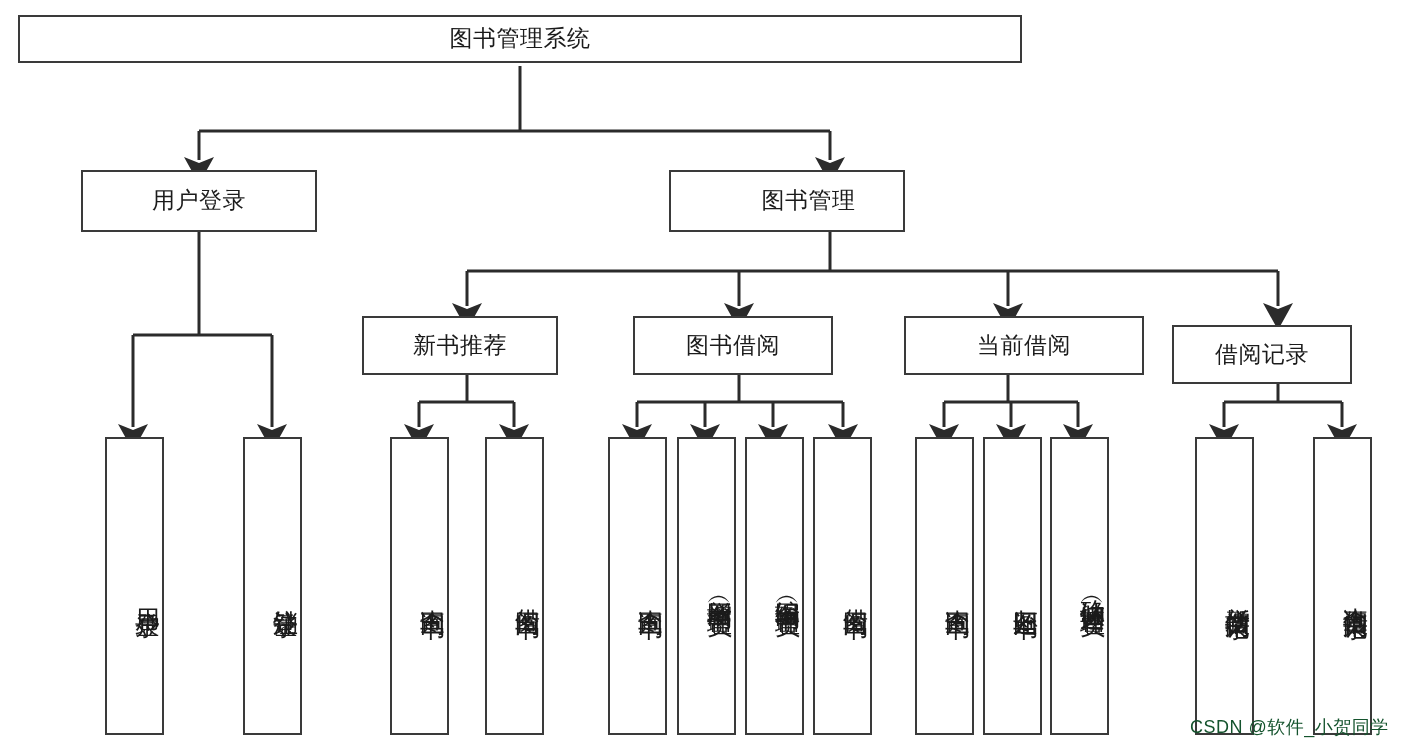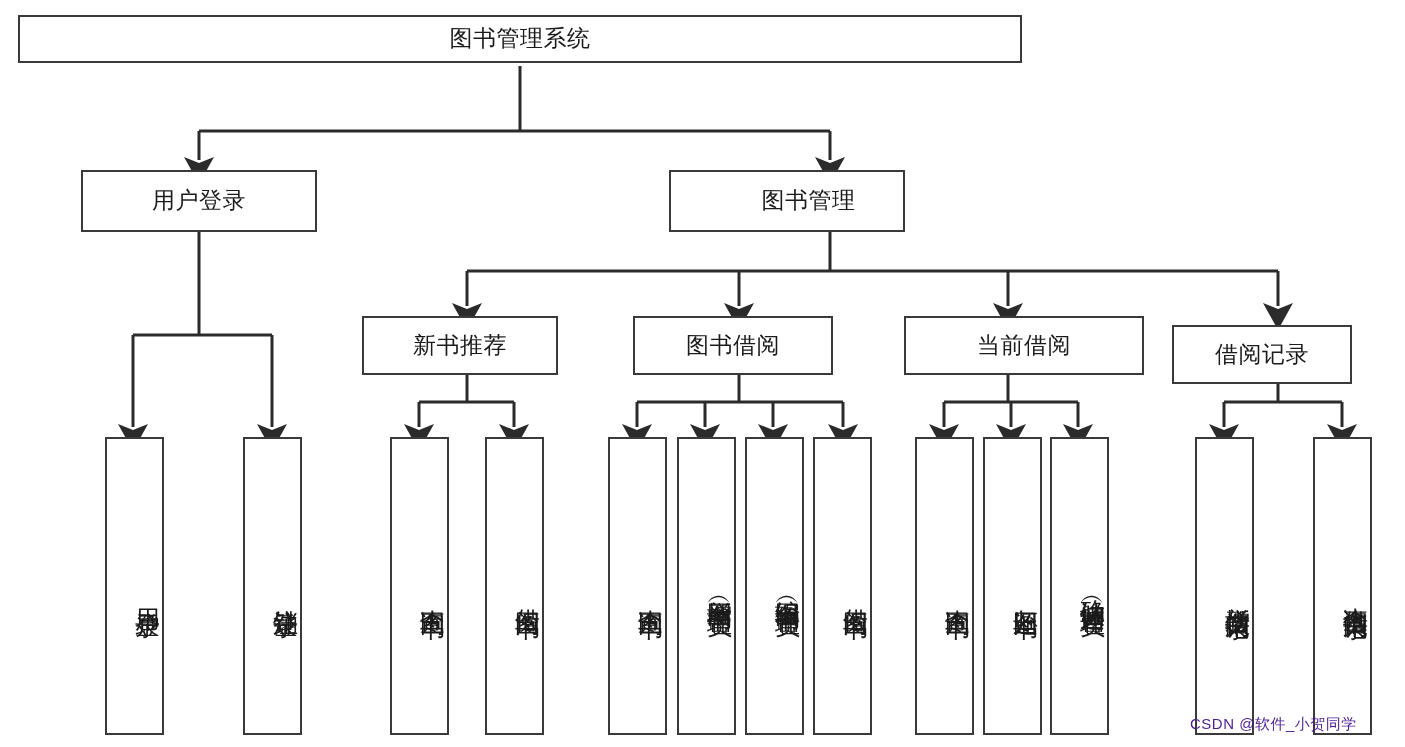--- a/index.html
+++ b/index.html
@@ -52,22 +52,22 @@
   #links {
     position: absolute;
     left: 0;
     top: 0;
     width: 1405px;
     height: 747px;
     pointer-events: none;
   }
   .watermark {
     position: absolute;
-    font-size: 15px;
-    color: #4c1d95;
+    font-size: 18px;
+    color: #14532d;
     white-space: nowrap;
     letter-spacing: 0.5px;
   }
 </style>
 </head>
 <body>
 
 <div id="canvas">
 
   <svg id="links" viewBox="0 0 1405 747">

